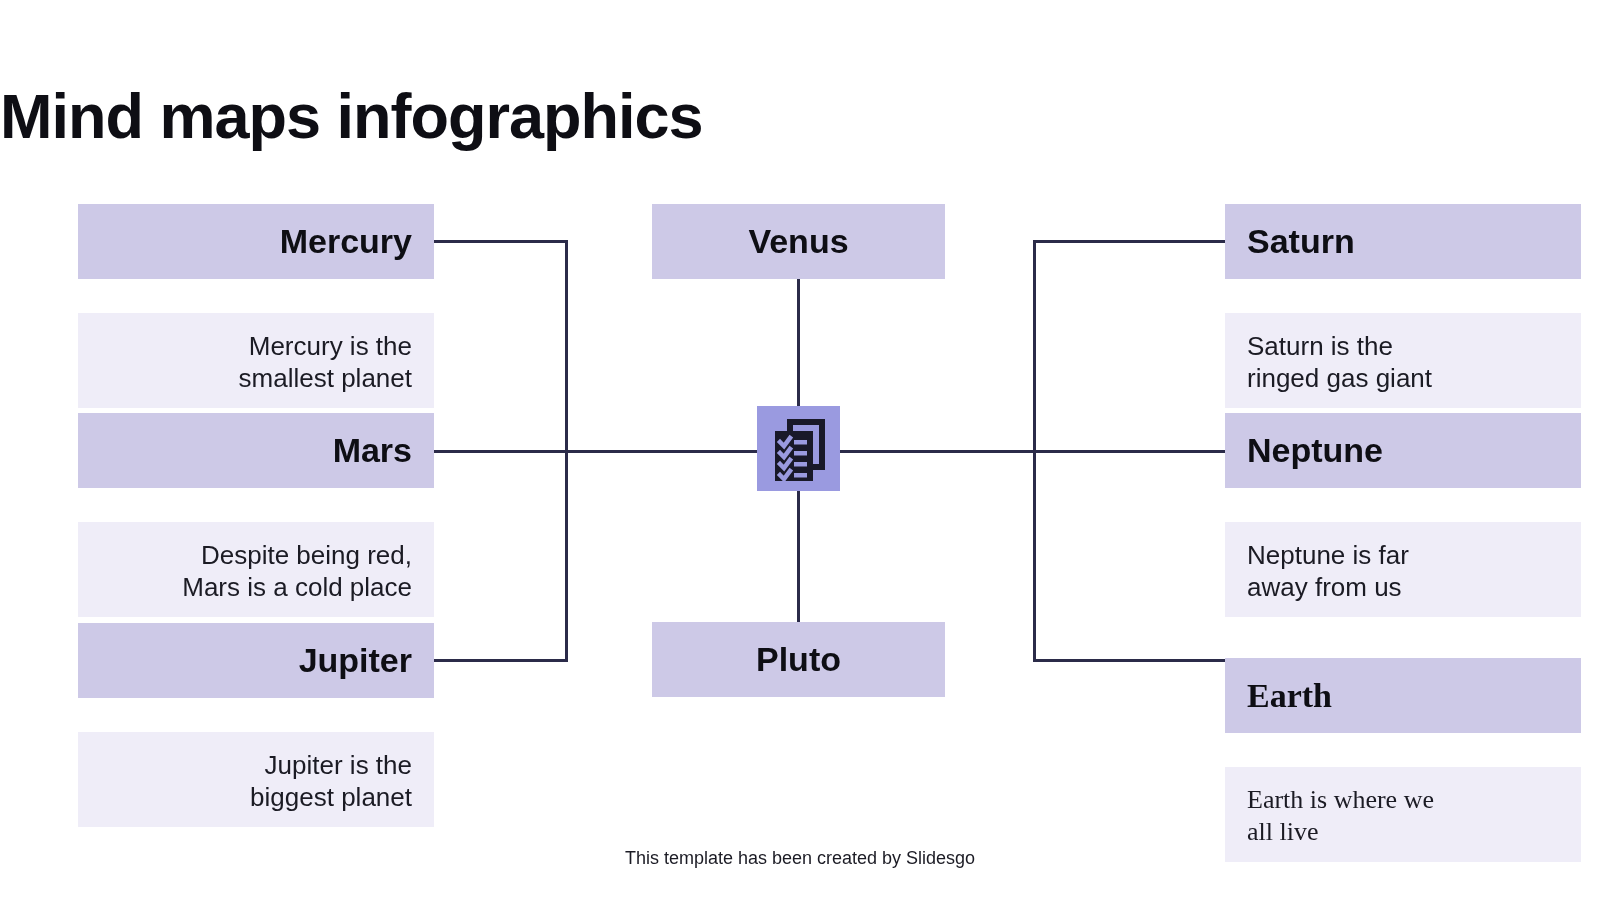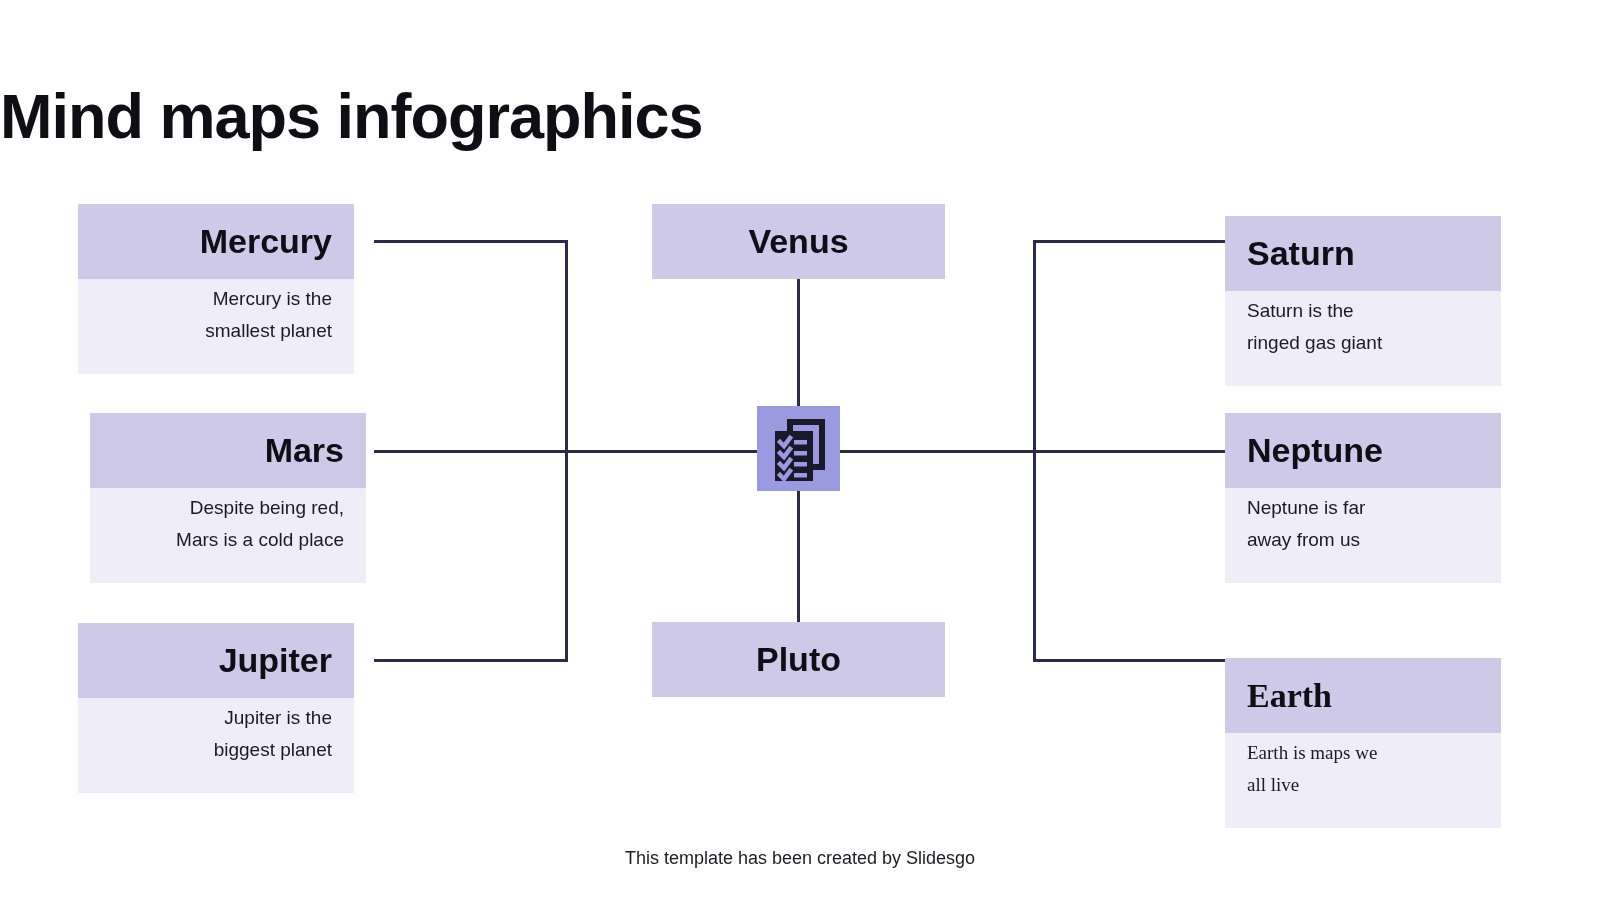--- a/index.html
+++ b/index.html
@@ -17,50 +17,51 @@
     margin: 0;
     font-size: 63px;
     font-weight: bold;
     letter-spacing: -1px;
     color: var(--title-text, #0e0e14);
   }
   .connector {
     position: absolute;
     background: var(--connector, #2b2b49);
   }
-  .node { position: absolute; width: 276px; }
+  .node { position: absolute; width: 356px; }
   .node-header {
     background: var(--header-bg, #cdc9e7);
     height: 75px;
     display: flex;
     align-items: center;
     padding: 0 22px;
     font-size: 34px;
     font-weight: bold;
     color: var(--title-text, #0e0e14);
     box-sizing: border-box;
   }
   .node-body {
     background: var(--body-bg, #efedf8);
     height: 95px;
-    padding: 4px 22px 0 22px;
-    font-size: 19px;
+    padding: 17px 22px 0 22px;
+    font-size: 26px;
     line-height: 32px;
     color: var(--body-text, #1b1b24);
     white-space: pre-line;
     box-sizing: border-box;
+    margin-top: 34px;
   }
   .align-right .node-header { justify-content: flex-end; }
   .align-right .node-body { text-align: right; }
   .align-center .node-header { justify-content: center; }
 
   .pos-mercury { left: 78px;  top: 204px; }
-  .pos-mars    { left: 90px;  top: 413px; }
+  .pos-mars    { left: 78px;  top: 413px; }
   .pos-jupiter { left: 78px;  top: 623px; }
-  .pos-saturn  { left: 1225px; top: 216px; }
+  .pos-saturn  { left: 1225px; top: 204px; }
   .pos-neptune { left: 1225px; top: 413px; }
   .pos-earth   { left: 1225px; top: 658px; font-family: Liberation Serif, serif; }
   .pos-venus   { left: 652px; top: 204px; width: 293px; }
   .pos-pluto   { left: 652px; top: 622px; width: 293px; text-align: center; }
 
   .center-icon {
     position: absolute;
     left: 757px; top: 406px;
     width: 83px; height: 85px;
     background: var(--icon-bg, #9a9ae0);
@@ -145,21 +146,21 @@
     <div class="node-body">Saturn is the
 ringed gas giant</div>
   </div>
   <div class="node pos-neptune">
     <div class="node-header">Neptune</div>
     <div class="node-body">Neptune is far
 away from us</div>
   </div>
   <div class="node pos-earth">
     <div class="node-header">Earth</div>
-    <div class="node-body">Earth is maps we
+    <div class="node-body">Earth is where we
 all live</div>
   </div>
 
   <div class="footer">
     <span>This template has been created by </span><span class="brand">Slidesgo</span>
   </div>
 
 </div>
 
 </body></html>

